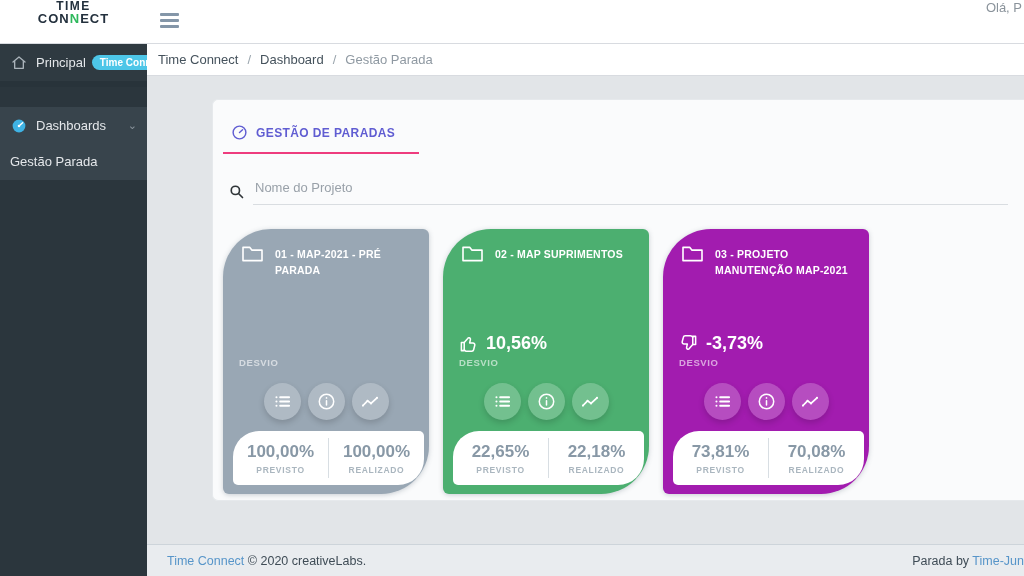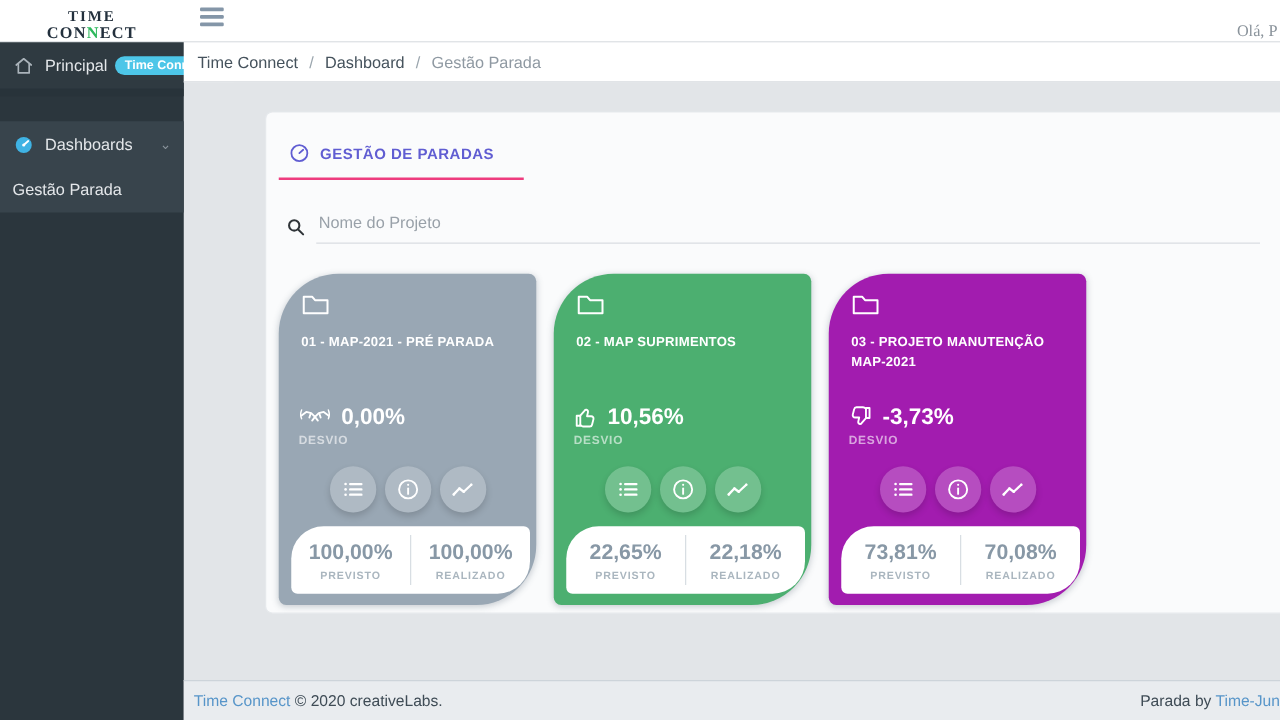--- a/index.html
+++ b/index.html
@@ -1,21 +1,21 @@
 <!DOCTYPE html>
 <html><head>
 <meta charset="utf-8">
 <style>
   * { margin:0; padding:0; box-sizing:border-box; }
   html,body { width:1024px; height:576px; overflow:hidden; }
   body { font-family:"Liberation Sans", sans-serif; background:#e2e5e8; }
   .app { width:1024px; height:576px; display:flex; flex-direction:column; }
 
   
-  .topbar { height:34px; background:#fff; border-bottom:1px solid #d8dbe0; display:flex; align-items:flex-end; flex:0 0 auto;font-family:Liberation Serif, serif; }
+  .topbar { height:44px; background:#fff; border-bottom:1px solid #d8dbe0; display:flex; align-items:flex-start; flex:0 0 auto; }
   .logo-area { width:147px; display:flex; flex-direction:column; align-items:center; justify-content:center; cursor:pointer; }
   .logo-top { font-size:12px; font-weight:bold; letter-spacing:1.5px; color:#23303d; line-height:1; }
   .logo-bottom { font-size:13px; font-weight:bold; letter-spacing:1px; color:#23303d; line-height:1.1; }
   .logo-green { color:#2eb85c; }
   .hamburger { width:40px; height:40px; border:none; background:transparent; display:flex; flex-direction:column; justify-content:center; align-items:center; gap:3px; cursor:pointer; margin-left:2px; }
   .hamburger span { display:block; width:19px; height:3px; background:#8496a8; border-radius:1px; }
   .greeting { margin-left:auto; font-size:13px; color:#8a939b; padding-right:2px; white-space:nowrap; }
 
   
   .body-row { flex:1; display:flex; min-height:0; }
@@ -47,35 +47,35 @@
 
   
   .search-row { display:flex; align-items:flex-end; margin:22px 16px 0 4px; }
   .search-row .sic { margin:0 9px 6px 2px; }
   .search-input { flex:1; border:none; outline:none; background:transparent; border-bottom:1px solid #d9dde1; font-size:13px; color:#a16207; padding:4px 2px 9px; font-family:"Liberation Sans",sans-serif; }
   .search-input::placeholder { color:#99a1a9; }
 
   
   .cards-row { display:flex; gap:14px; margin-top:24px; }
   .project-card { width:206px; height:265px; border-radius:48px 6px 48px 6px; color:#fff; display:flex; flex-direction:column; box-shadow:0 1px 5px rgba(60,75,90,.25); }
-  .card-head { display:flex; align-items:flex-start; gap:11px; padding:15px 12px 0 18px;flex-direction:column; }
+  .card-head { display:flex; align-items:flex-start; gap:11px; padding:15px 12px 0 18px; }
   .card-title { font-size:10.5px; font-weight:bold; line-height:1.55; letter-spacing:.2px; padding-top:2px; }
   .card-desvio { margin-top:auto; padding:0 0 0 16px; }
   .desvio-row { display:flex; align-items:center; gap:8px; font-size:18px; font-weight:bold; }
   .desvio-label { font-size:9.5px; font-weight:bold; letter-spacing:.6px; opacity:.6; margin-top:3px; }
   .card-actions { display:flex; justify-content:center; gap:7px; margin:15px 0 11px; }
   .action-btn { width:37px; height:37px; border-radius:50%; border:none; background:rgba(255,255,255,.22); box-shadow:0 3px 6px rgba(0,0,0,.16); display:flex; align-items:center; justify-content:center; cursor:pointer; }
   .card-panel { background:#fff; margin:0 5px 9px 10px; height:54px; border-radius:26px 5px 26px 5px; display:flex; align-items:center; }
   .panel-half { flex:1; text-align:center; }
   .panel-div { width:1px; height:40px; background:#d8dee3; }
   .panel-value { font-size:17px; font-weight:bold; color:#8898a6; }
   .panel-label { font-size:8.5px; font-weight:bold; color:#aab6bf; letter-spacing:.7px; margin-top:3px; }
 
   
-  .footer { height:32px; flex:0 0 auto; background:#e9ecef; border-top:1px solid #cdd4da; display:flex; align-items:center; font-size:12.5px; color:#3f4c56; padding-left:8px; }
+  .footer { height:32px; flex:0 0 auto; background:#e9ecef; border-top:1px solid #cdd4da; display:flex; align-items:center; font-size:12.5px; color:#3f4c56; padding-left:20px; }
   .footer a, .link { color:#5795c9; text-decoration:none; cursor:pointer; }
   .footer-right { margin-left:auto; white-space:nowrap; }
   svg { display:block; }
 </style>
 </head>
 <body>
 
 <div class="app">
 
   <div class="topbar">
@@ -163,30 +163,20 @@
             <div class="project-card" style="background: rgb(153, 167, 180);">
               <div class="card-head">
                 <span>
                   <svg width="23" height="19" viewBox="0 0 24 20" fill="none" stroke="#fff" stroke-width="1.7" stroke-linejoin="round">
                       <path d="M2 17.5V3.5h7l2.5 3H22v11z"></path>
                     </svg>
                 </span>
                 <div class="card-title">01 - MAP-2021 - PRÉ PARADA</div>
               </div>
               <div class="card-desvio">
-                <div class="desvio-row">
-                  <span>
-                    <svg width="26" height="17" viewBox="0 0 26 16" fill="none" stroke="#fff" stroke-width="1.5" stroke-linecap="round" stroke-linejoin="round">
-                        <path d="M2 7 L6 4 L10 5 L13 8 M24 7 L20 4 L16 5 L13 8"></path>
-                        <path d="M13 8 L10.7 11 M13 8 L15.3 11 M9.5 5.5 L8.5 8.5 M16.5 5.5 L17.5 8.5"></path>
-                        <path d="M2.3 2.5 q-1.6 3.5 0 7 M23.7 2.5 q1.6 3.5 0 7" stroke-width="1.1"></path>
-                      </svg>
-                  </span>
-                  <span>0,00%</span>
-                </div>
                 <div class="desvio-label">DESVIO</div>
               </div>
               <div class="card-actions">
                 <button class="action-btn">
                   <span>
                       <svg width="17" height="17" viewBox="0 0 18 18" fill="none" stroke="#fff" stroke-width="2" stroke-linecap="round">
                         <circle cx="2.6" cy="4.5" r="1.1" fill="#fff" stroke="none"></circle>
                         <circle cx="2.6" cy="9" r="1.1" fill="#fff" stroke="none"></circle>
                         <circle cx="2.6" cy="13.5" r="1.1" fill="#fff" stroke="none"></circle>
                         <path d="M6.5 4.5h9.5M6.5 9h9.5M6.5 13.5h9.5"></path>

